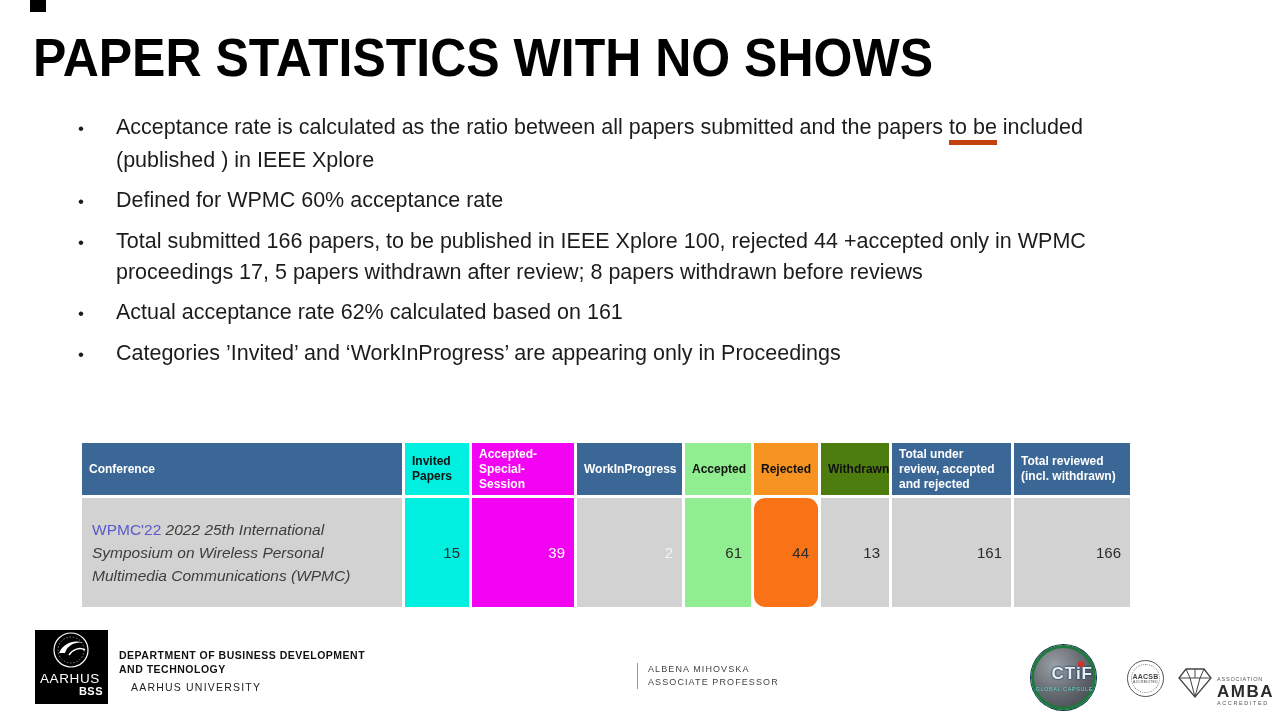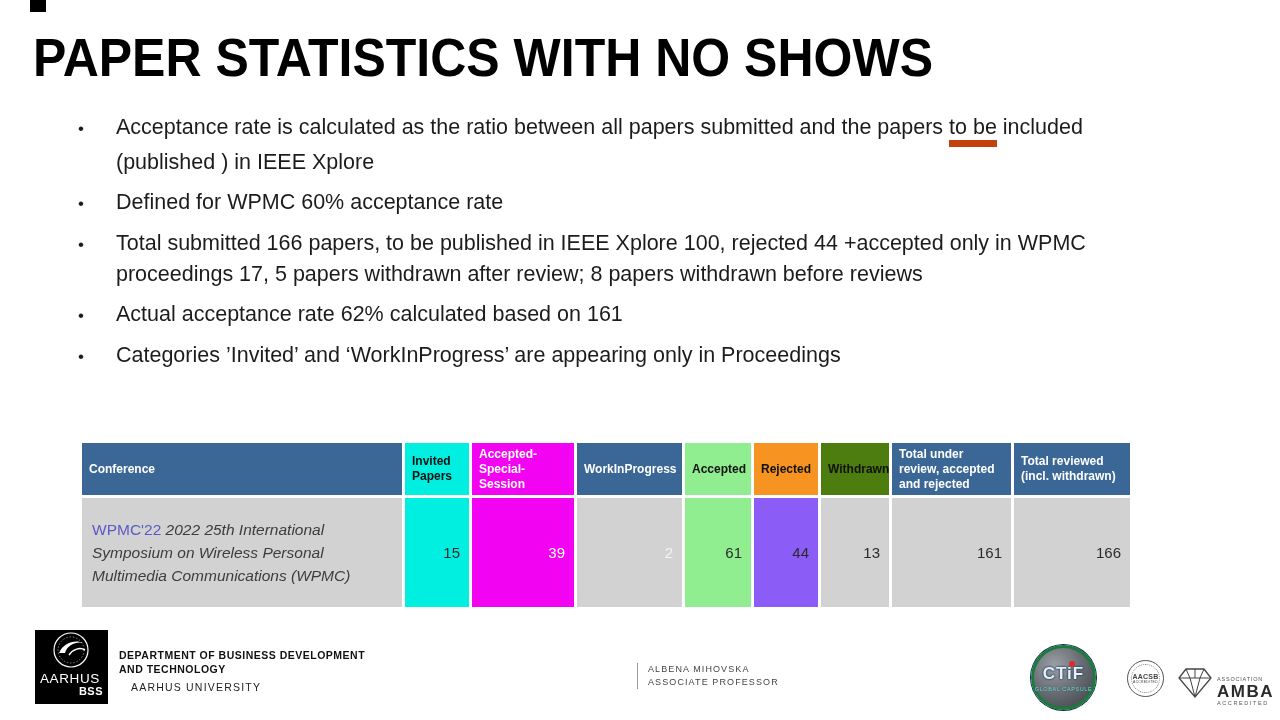--- a/index.html
+++ b/index.html
@@ -12,21 +12,21 @@
 
   
   .title { position:absolute; left:33px; top:26px; width:1210px;
            font-size:50px; font-weight:700; color:#000; letter-spacing:0px;
            transform:scaleY(1.08); transform-origin:top left; white-space:nowrap; }
 
   
   .bullets { position:absolute; left:78px; top:112px; width:1105px; color:#1c1c1c; }
   .bullet { display:flex; margin-bottom:9px; font-size:21.5px; line-height:31px; }
   .bullet .dot { flex:none; width:38px; font-size:17px; padding-top:1px; }
-  .u-thick { display:inline-block; border-bottom:7px solid #c2410c; padding-bottom:1px; line-height:24px; }
+  .u-thick { display:inline-block; border-bottom:5px solid #c2410c; padding-bottom:1px; line-height:24px; }
 
   
   .table-wrap { position:absolute; left:79px; top:440px; }
   table { border-collapse:separate; border-spacing:3px; table-layout:fixed; width:1052px; }
   th { font-size:12px; font-weight:700; text-align:left; padding:3px 7px; vertical-align:middle; height:52px; line-height:15px; }
   td { font-size:15px; vertical-align:middle; height:70px; }
   .h-conference,.h-wip,.h-total1,.h-total2 { background:#3A6795; color:#ffffff; }
   .h-invited   { background:#00EFE1; color:#111; }
   .h-special   { background:#F203F2; color:#fff; }
   .h-accepted  { background:#90EE90; color:#111; }
@@ -34,39 +34,39 @@
   .h-withdrawn { background:#4d7c0f; color:#111; }
 
   .c-conference { background:#D2D2D2; font-style:italic; color:#3d3d3d; font-size:15.5px;
                   line-height:23px; padding:20px 10px; text-align:left; }
   .c-conference .link { color:#5B5BC8; font-style:normal; text-decoration:none; cursor:pointer; }
   .val { text-align:right; padding-right:9px; color:#2b2b2b; }
   .v-invited   { background:#00EFE1; }
   .v-special   { background:#F203F2; color:#ffffff; }
   .v-wip       { background:#D2D2D2; color:#f4f4f4; }
   .v-accepted  { background:#90EE90; }
-  .v-rejected  { background:#8b5cf6; }
+  .v-rejected  { background:#f97316;border-radius:11px; }
   .v-withdrawn,.v-total1,.v-total2 { background:#D2D2D2; }
 
   
   .aarhus-logo { position:absolute; left:35px; top:630px; width:73px; height:74px; background:#000; color:#fff;padding-left:46px; }
   .aarhus-logo .seal { position:absolute; left:14px; top:1px; }
   .aarhus-logo .l1 { position:absolute; left:5px; top:41px; font-size:13.5px; letter-spacing:0.6px; }
   .aarhus-logo .l2 { position:absolute; right:5px; top:55px; font-size:11px; font-weight:700; letter-spacing:0.5px; }
 
   .dept { position:absolute; left:119px; top:648px; font-size:10.5px; letter-spacing:0.5px; color:#111; line-height:14px; }
   .dept .b { font-weight:700; }
   .dept .u { margin-top:4px; font-weight:400; color:#222; letter-spacing:1.2px;margin-left:12px; }
 
   .presenter { position:absolute; left:637px; top:663px; border-left:1.5px solid #9a9a9a;
                padding-left:10px; font-size:9px; letter-spacing:1.1px; color:#444; line-height:13px; }
 
   .ctif { position:absolute; left:1031px; top:645px; width:65px; height:65px; border-radius:50%;
           border:3px solid #1d7a3c; background:radial-gradient(circle at 35% 30%, #9aa0a6 0%, #6b7076 45%, #3c4046 100%);
-          box-shadow:0 0 0 1px #0a2e4d; display:flex; flex-direction:column; align-items:center; justify-content:center; }
+          box-shadow:0 0 0 1px #0a2e4d; display:flex; flex-direction:column; align-items:flex-end; justify-content:center; }
   .ctif .ctif-text { font-weight:700; font-size:17px; color:#e8eef4; letter-spacing:1px;
           text-shadow:0 0 2px #123a5e, 0 0 2px #123a5e; position:relative; }
   .ctif .ctif-dot { position:absolute; right:9px; top:-3px; width:6px; height:6px; border-radius:50%; background:#e02a2a; }
   .ctif .ctif-sub { font-size:5.5px; color:#7fe3c9; letter-spacing:0.6px; margin-top:2px;
           text-shadow:0 0 1px #0a3c5e; }
 
   .aacsb { position:absolute; left:1127px; top:660px; width:37px; height:37px; border-radius:50%;
            border:1.5px solid #555; display:flex; flex-direction:column; align-items:center; justify-content:center; color:#444; }
   .aacsb .ring { position:absolute; inset:3px; border:1px dotted #888; border-radius:50%; }
   .aacsb .t1 { font-size:7px; font-weight:700; letter-spacing:0.2px; }

